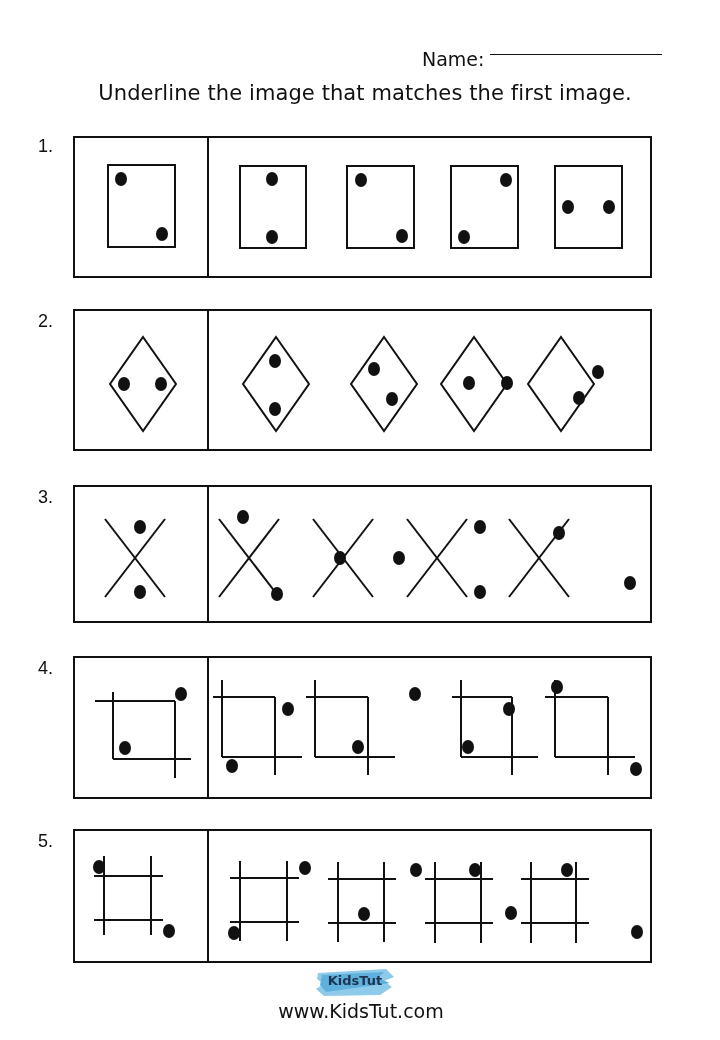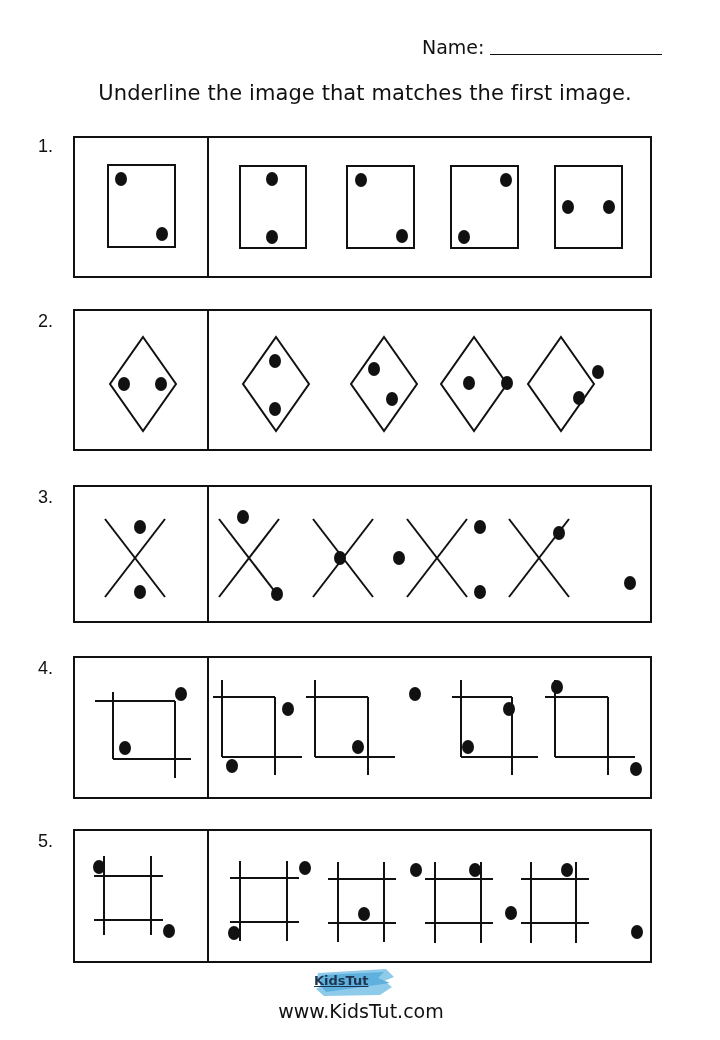--- a/index.html
+++ b/index.html
@@ -1,25 +1,25 @@
 <!DOCTYPE html>
 <html><head>
 <meta charset="utf-8">
 <style>
   html,body{margin:0;padding:0;background:#fff;}
   body{width:720px;height:1040px;position:relative;overflow:hidden;font-family:"DejaVu Sans",sans-serif;color:#111;}
-  .name-label{position:absolute;left:422px;top:36px;font-size:19px;}
+  .name-label{position:absolute;left:422px;top:48px;font-size:19px;}
   .name-line{position:absolute;left:490px;top:54px;width:172px;border-bottom:1.5px solid #111;}
   .instruction{position:absolute;left:0;width:730px;top:81px;text-align:center;font-size:21px;letter-spacing:0.1px;}
   .qnum{position:absolute;left:38px;font-size:18px;font-family:"Liberation Sans",sans-serif;}
   .row{position:absolute;left:73px;width:579px;border:2px solid #111;box-sizing:border-box;}
   .row .divider{position:absolute;left:132px;top:0;bottom:0;border-left:2px solid #111;}
   .row svg{position:absolute;left:0;top:0;}
   .logo{position:absolute;left:314px;top:965px;width:82px;height:34px;}
-  .logo-text{position:absolute;left:0;top:8px;width:82px;text-align:left;font-weight:bold;font-size:13px;color:#1d3550;font-family:"DejaVu Sans",sans-serif;text-decoration:underline;}
+  .logo-text{position:absolute;left:0;top:8px;width:82px;text-align:center;font-weight:bold;font-size:13px;color:#1d3550;font-family:"DejaVu Sans",sans-serif;}
   .site{position:absolute;left:0;width:722px;top:1000px;text-align:center;font-size:19px;font-family:"DejaVu Sans",sans-serif;}
 </style>
 </head>
 <body>
 
 <div class="name-label">Name:</div>
 <div class="name-line"></div>
 <div class="instruction">Underline the image that matches the first image.</div>
 
 <div class="qnum" style="top:136px">1.</div>

